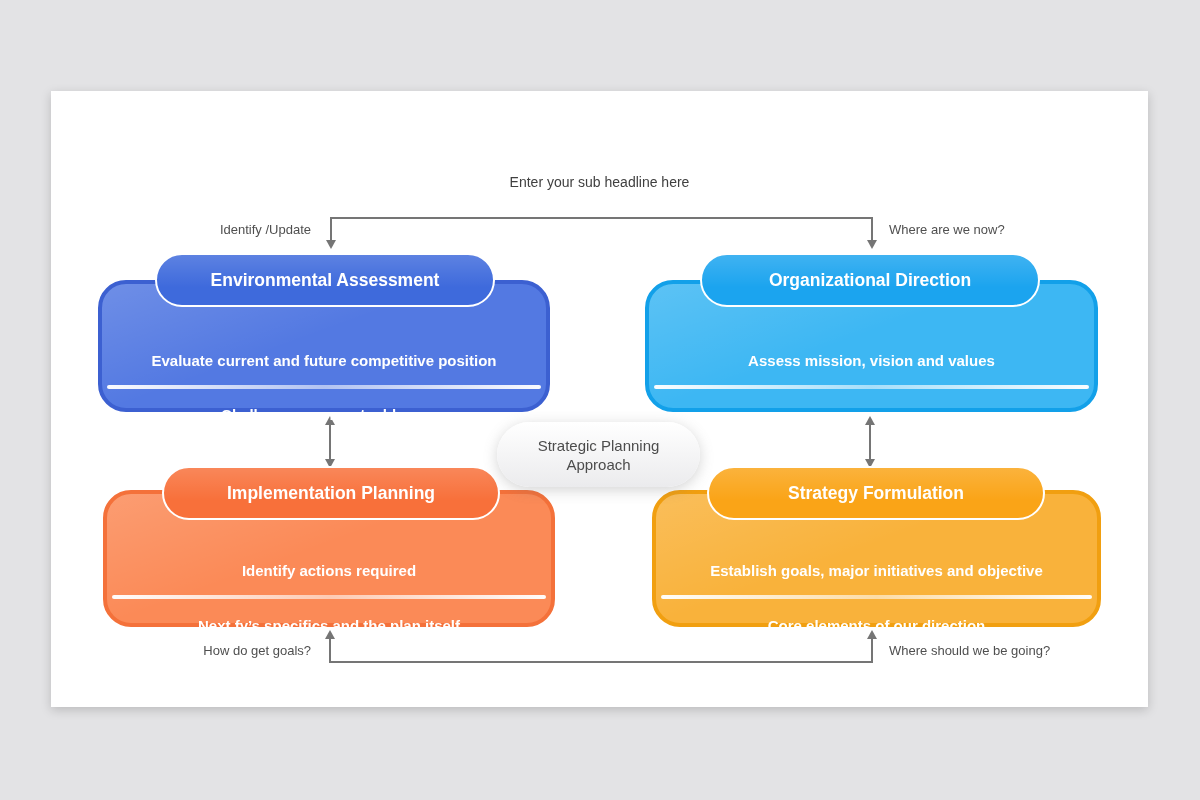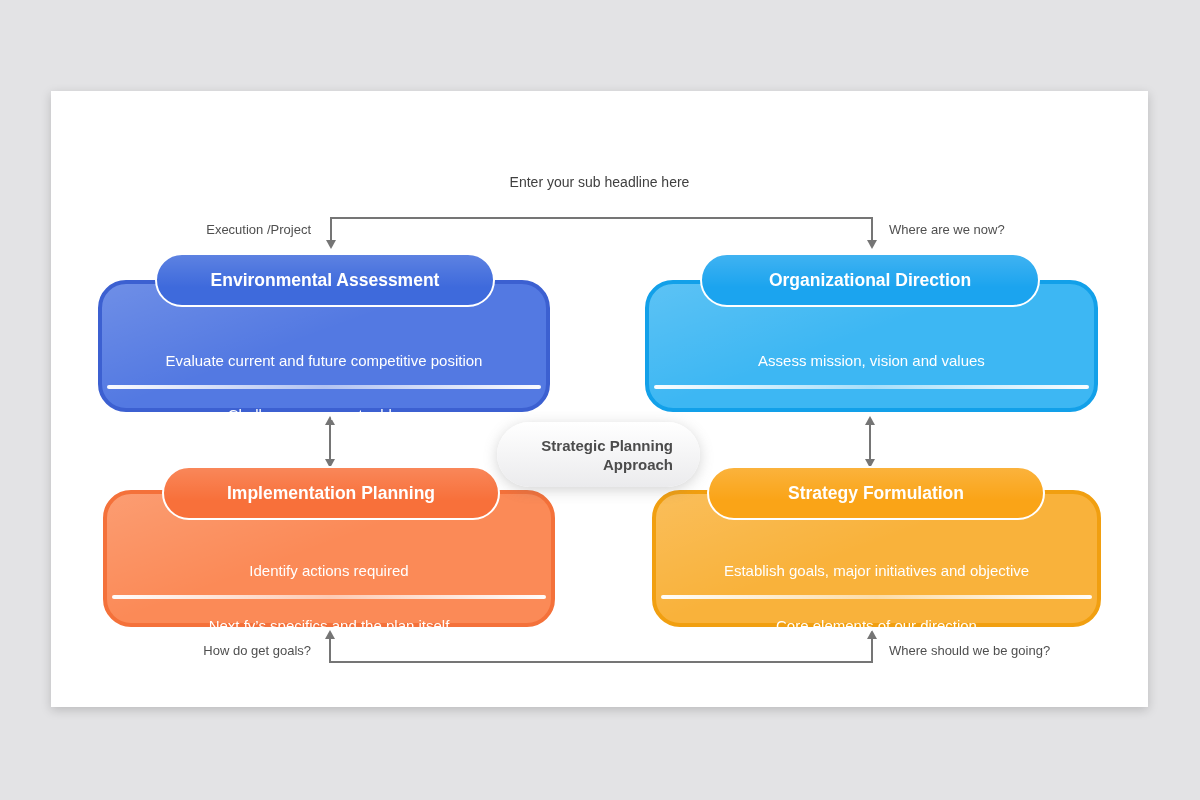--- a/index.html
+++ b/index.html
@@ -38,20 +38,21 @@
   .corner-label{
     position:absolute;font-size:13px;color:var(--label-text);line-height:16px;
   }
   .corner-label.right-align{text-align:right;}
   
   .quad{position:absolute;}
   .qbody{
     position:absolute;left:0;right:2px;bottom:0;
     border:4px solid;border-radius:28px;box-sizing:border-box;
     background-image:linear-gradient(160deg, rgba(255,255,255,0.16), rgba(255,255,255,0) 45%);
+    font-weight:bold;
   }
   .qpill{
     position:absolute;top:0;height:54px;border-radius:27px;
     border:2px solid #ffffff;box-sizing:border-box;
     display:flex;align-items:center;justify-content:center;
     color:#ffffff;font-size:17.5px;font-weight:bold;
     background-image:linear-gradient(180deg, rgba(255,255,255,0.16), rgba(255,255,255,0) 65%);
     z-index:2;
   }
   .qrow{
@@ -84,21 +85,21 @@
   .theme-orange .qpill{background-color:var(--orange-header);}
   .theme-amber .qbody{background-color:var(--amber-body);border-color:var(--amber-border);}
   .theme-amber .qpill{background-color:var(--amber-header);}
   
   .center-pill{
     position:absolute;left:446px;top:331px;width:203px;height:65px;
     border-radius:33px;
     background:linear-gradient(180deg,#ffffff,#ebebed);
     box-shadow:0 3px 14px rgba(110,110,110,0.30);
     display:flex;align-items:center;justify-content:center;
-    text-align:right;font-size:15px;font-weight:bold;color:var(--center-text);
+    text-align:center;font-size:15px;font-weight:normal;color:var(--center-text);
     line-height:19px;padding:0 27px;box-sizing:border-box;
     z-index:3;
   }
 </style>
 </head>
 <body>
 
 <div class="card">
 
   <div class="subtitle">Enter your sub headline here</div>
@@ -119,21 +120,21 @@
     <span class="tip-u"></span>
       <span class="mid"></span>
       <span class="tip-d"></span>
   </div>
   <div class="dbl" style="left:814px;top:325px;height:52px;">
     <span class="tip-u"></span>
       <span class="mid"></span>
       <span class="tip-d"></span>
   </div>
 
-  <div class="corner-label right-align" style="left:60px;top:131px;width:200px;">Execution /Project</div>
+  <div class="corner-label right-align" style="left:60px;top:131px;width:200px;">Identify /Update</div>
   <div class="corner-label" style="left:838px;top:131px;width:240px;">Where are we now?</div>
   <div class="corner-label right-align" style="left:60px;top:552px;width:200px;">How do get goals?</div>
   <div class="corner-label" style="left:838px;top:552px;width:240px;">Where should we be going?</div>
 
   <div class="quad qt theme-blue" style="left:47px;top:162px;width:454px;">
     <div class="qbody">
       <div class="qrow row1">Evaluate current and future competitive position</div>
       <div class="qdivider"></div>
       <div class="qrow row2">Challenges we must address</div>
     </div>

